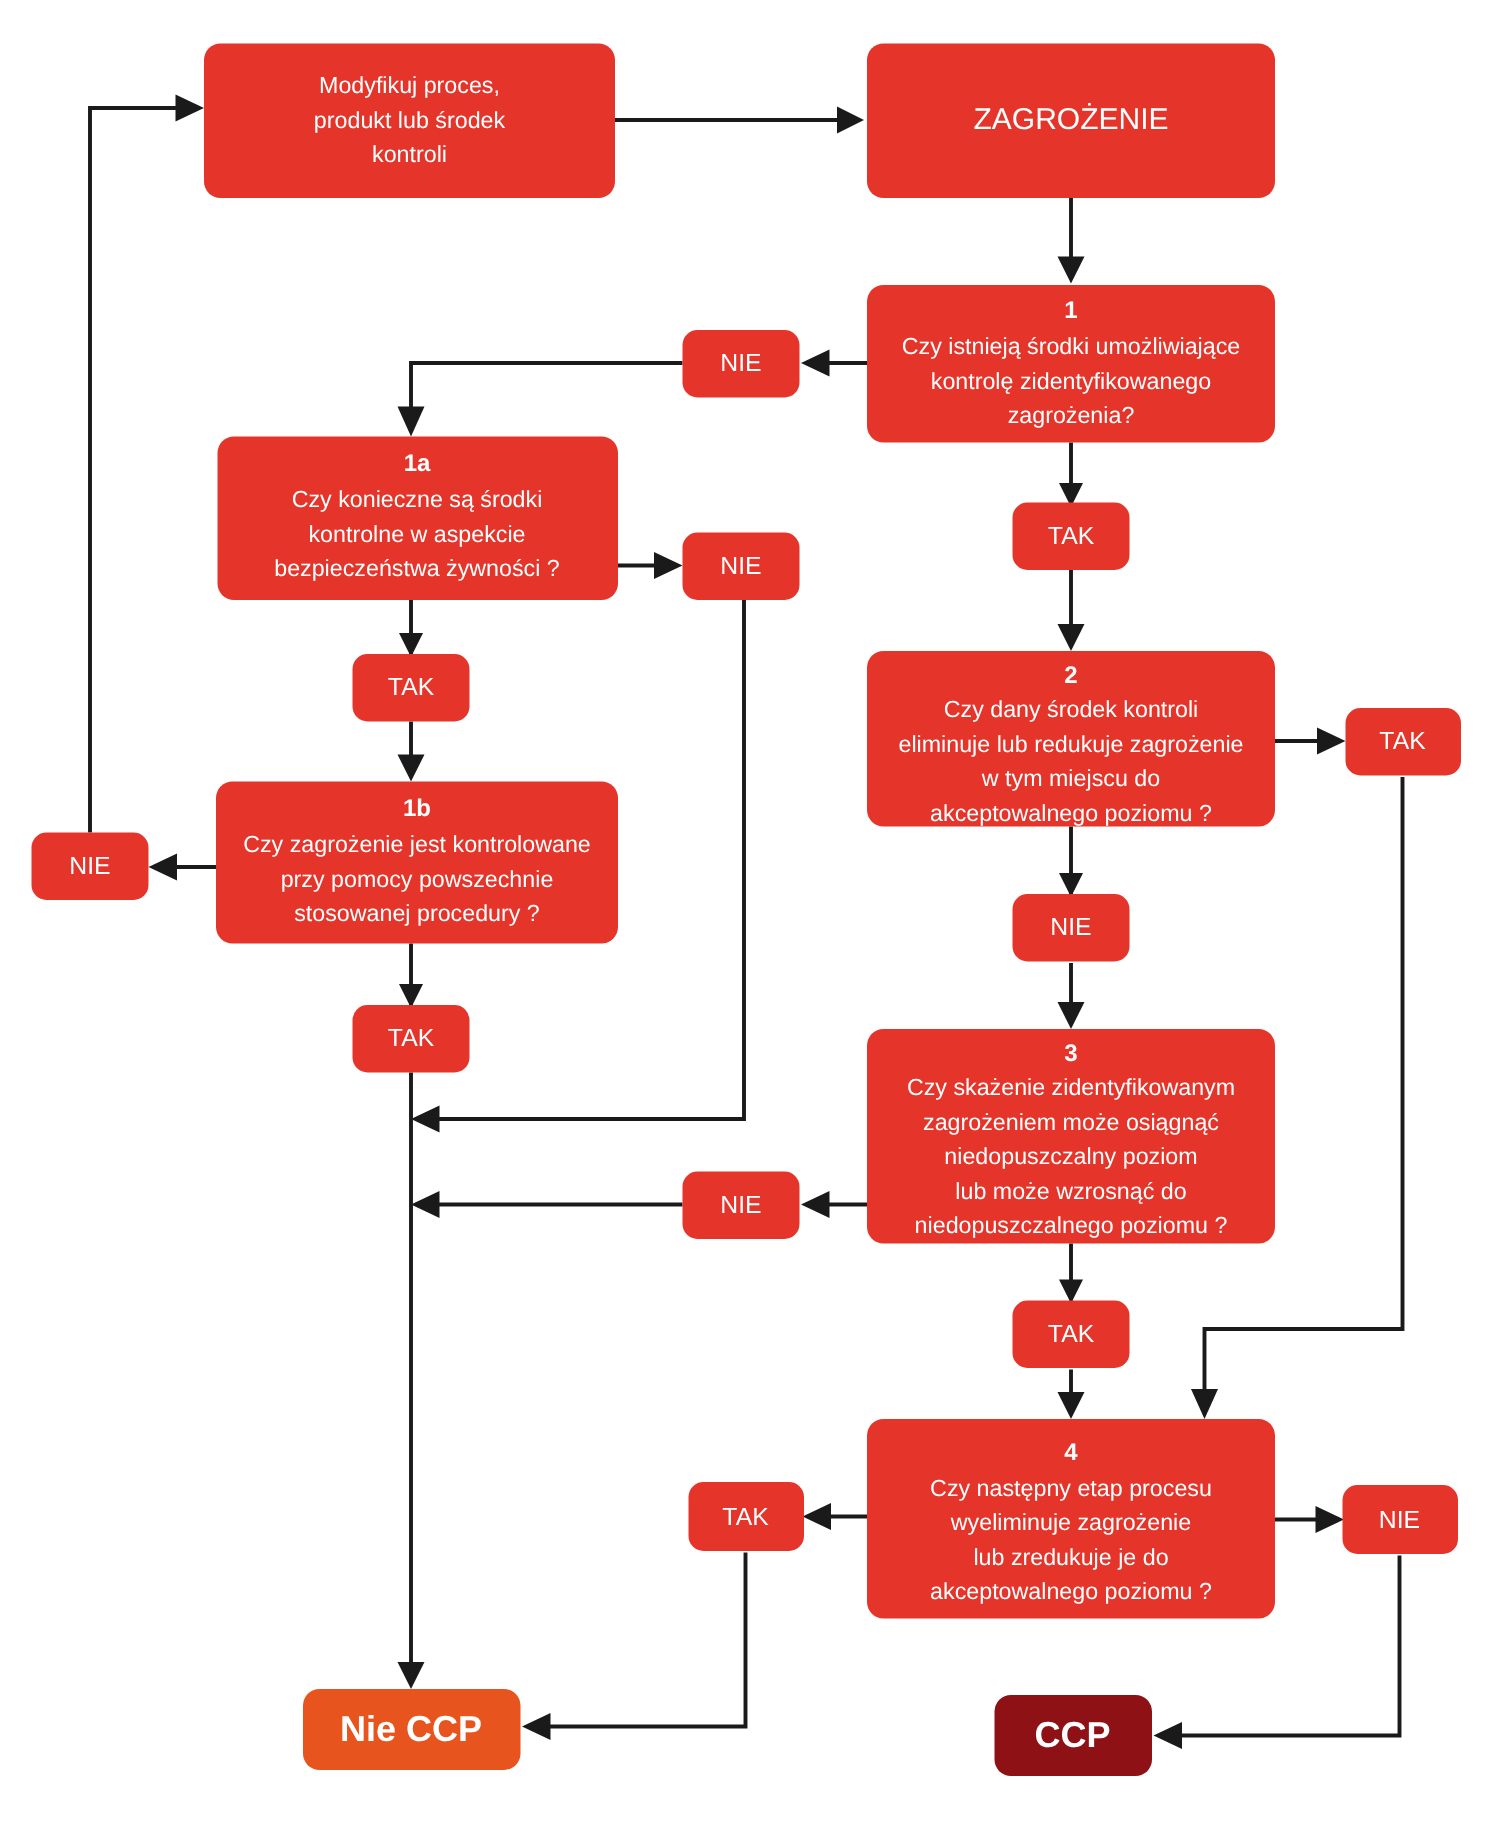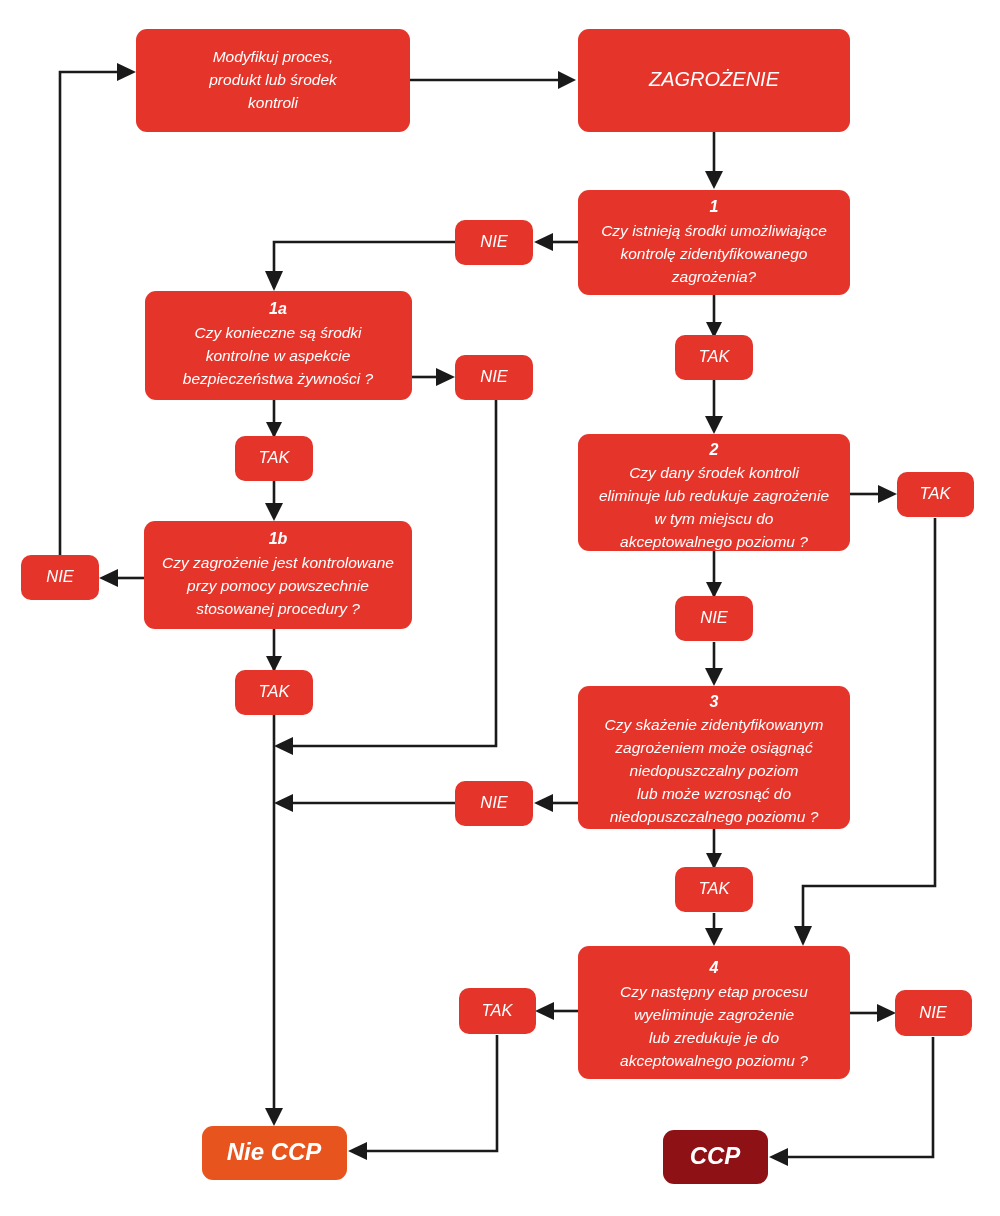--- a/index.html
+++ b/index.html
@@ -10,21 +10,20 @@
   body {
     width: 1000px;
     height: 1216px;
     font-family: "Liberation Sans", sans-serif;
     overflow: hidden;
   }
   #flowchart-root {
     position: relative;
     width: 1000px;
     height: 864px;
-    font-style: italic;
   }
   svg.chart-svg {
     position: absolute;
     top: 0;
     left: 0;
     width: 1000px;
     height: 1216px;
   }
   .node-rect {
     fill: #E5352B;

